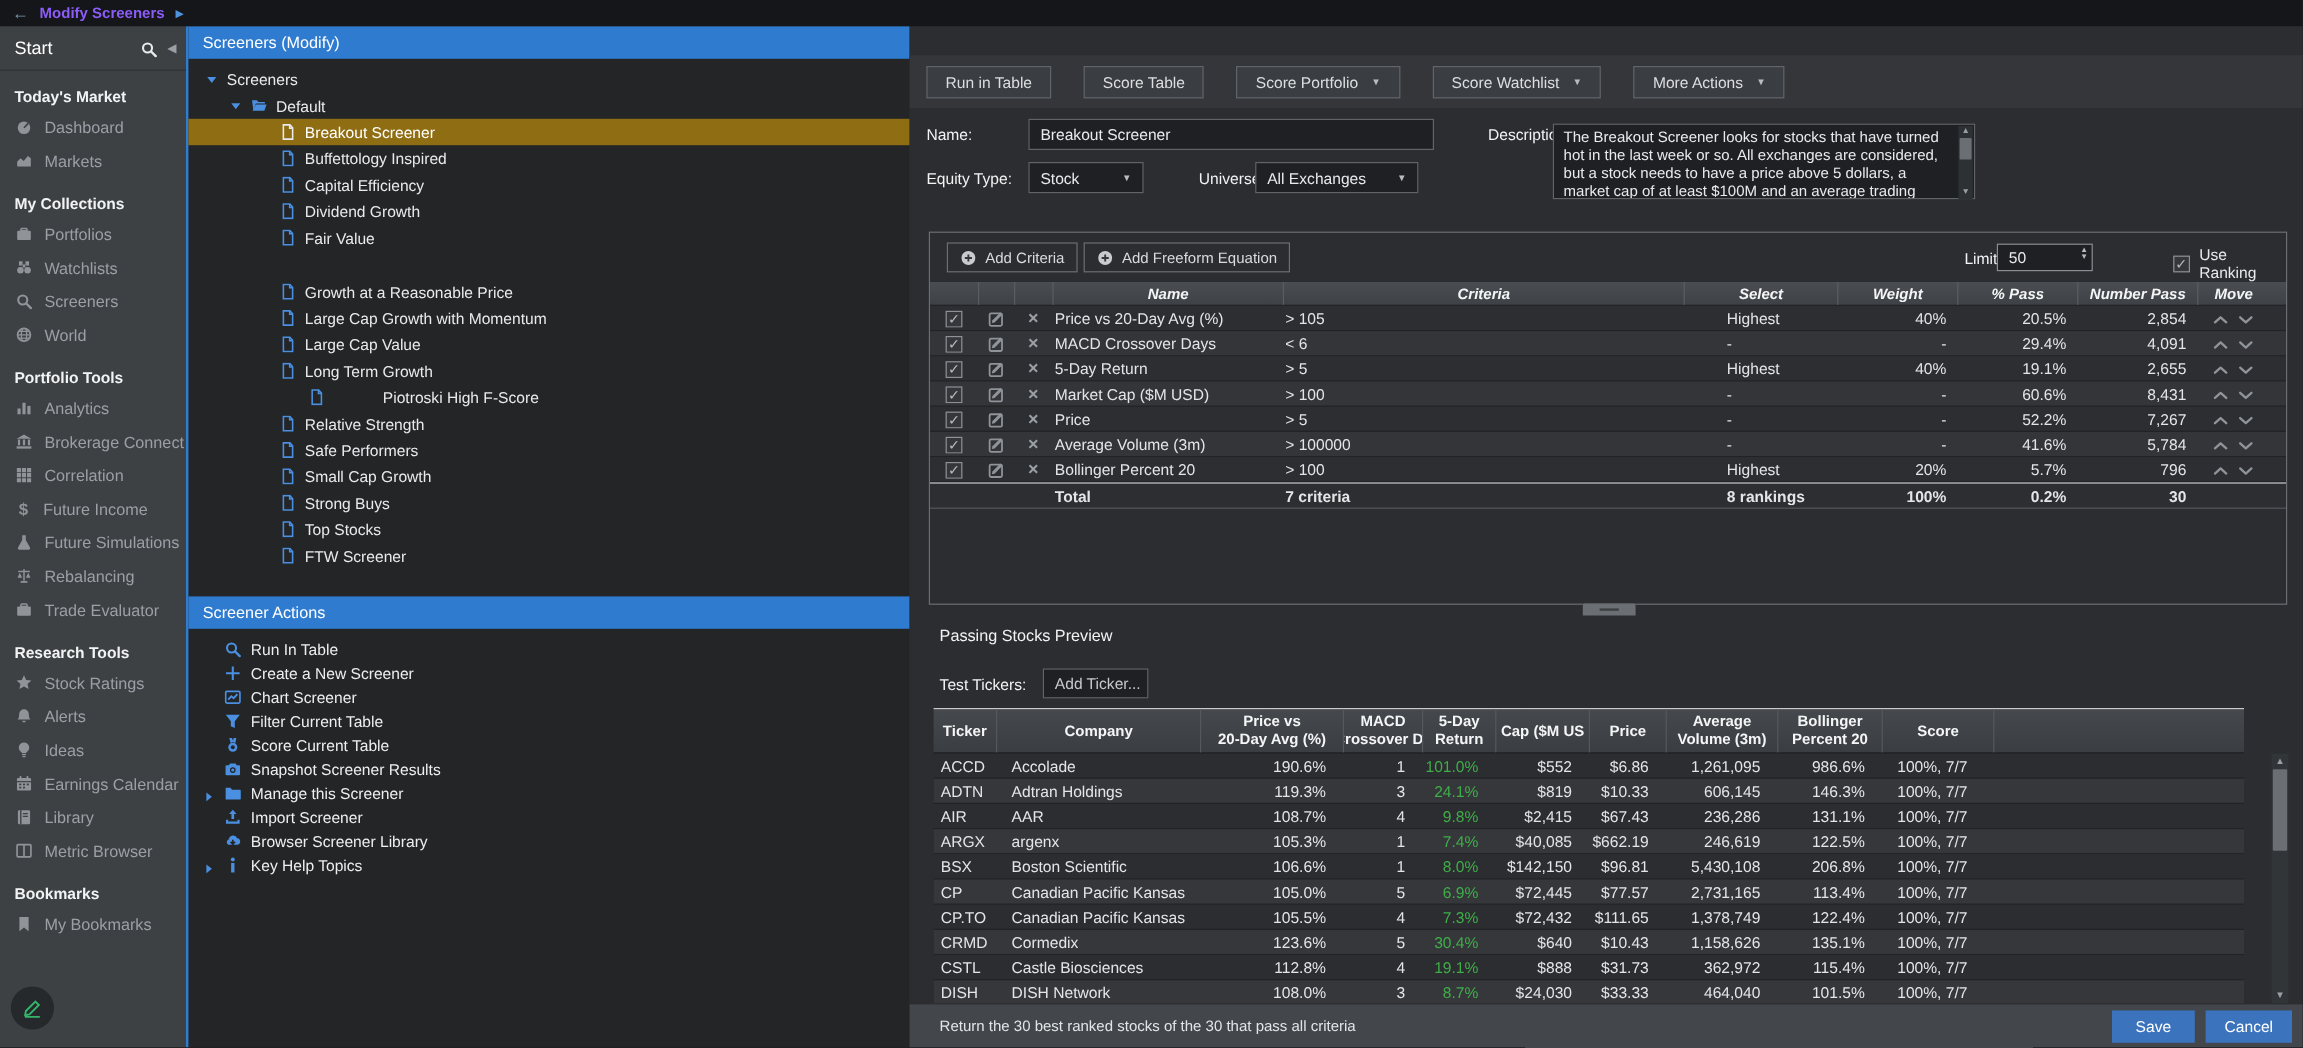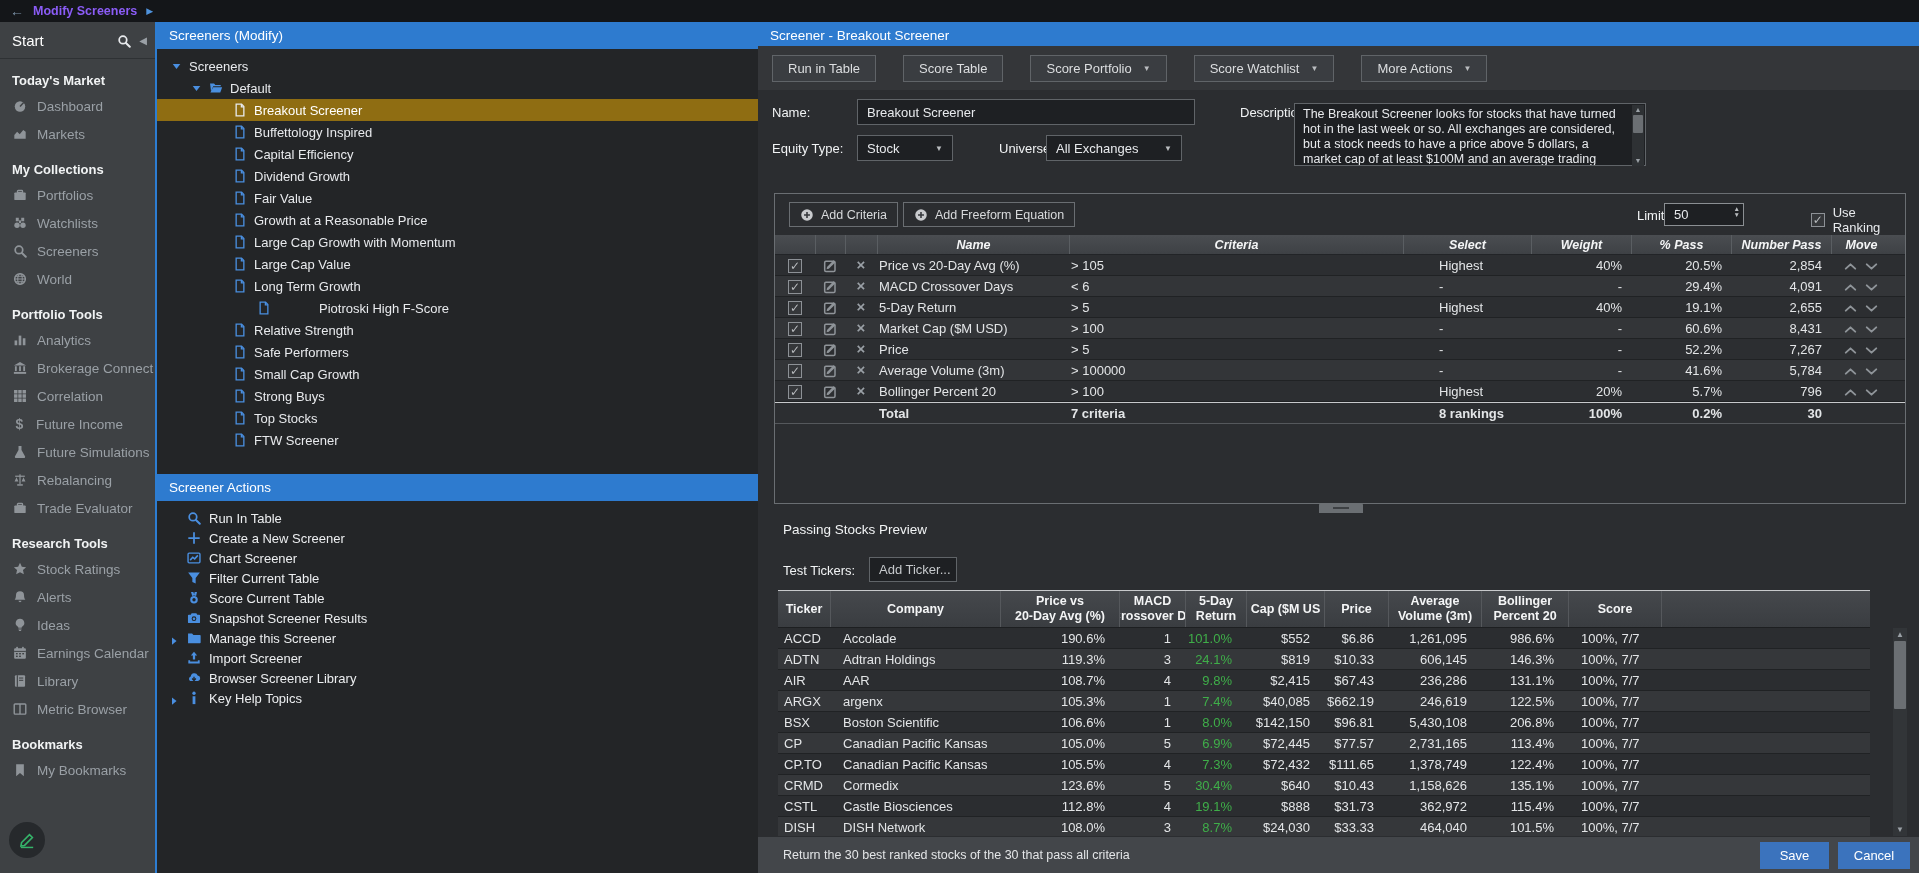--- a/index.html
+++ b/index.html
@@ -361,21 +361,21 @@
           </svg>
           <span class="lbl">Dividend Growth</span>
         </div>
         <div class="tree-row" style="padding-left: 76px;">
           <svg viewBox="0 0 16 16" width="14" height="14" fill="currentColor" class="ic ic-blue">
             <path d="M3.6 1.2h6.2l2.6 2.9v10.7H3.6z" fill="none" stroke="currentColor" stroke-width="1.5"></path>
             <path d="M9.6 1.2v3.2h2.8" fill="none" stroke="currentColor" stroke-width="1.5"></path>
           </svg>
           <span class="lbl">Fair Value</span>
         </div>
-        <div class="tree-row" style="padding-left: 76px;">
+        <div class="tree-row" style="padding-left: 76px; margin-top: 23px;">
           <svg viewBox="0 0 16 16" width="14" height="14" fill="currentColor" class="ic ic-blue">
             <path d="M3.6 1.2h6.2l2.6 2.9v10.7H3.6z" fill="none" stroke="currentColor" stroke-width="1.5"></path>
             <path d="M9.6 1.2v3.2h2.8" fill="none" stroke="currentColor" stroke-width="1.5"></path>
           </svg>
           <span class="lbl">Growth at a Reasonable Price</span>
         </div>
         <div class="tree-row" style="padding-left: 76px;">
           <svg viewBox="0 0 16 16" width="14" height="14" fill="currentColor" class="ic ic-blue">
             <path d="M3.6 1.2h6.2l2.6 2.9v10.7H3.6z" fill="none" stroke="currentColor" stroke-width="1.5"></path>
             <path d="M9.6 1.2v3.2h2.8" fill="none" stroke="currentColor" stroke-width="1.5"></path>
@@ -521,21 +521,20 @@
           <svg viewBox="0 0 16 16" width="14" height="14" fill="currentColor" class="ic ic-blue">
             <circle cx="8" cy="2.6" r="1.9"></circle>
             <path d="M6.4 6h3.2v9H6.4z"></path>
           </svg>
           <span class="lbl">Key Help Topics</span>
         </div>
       </div>
   </div>
 
   <div class="right">
-    <div class="panel-head">Screener - Breakout Screener</div>
     <div class="toolbar" id="toolbar">
         <div class="tbtn">
           <span>Run in Table</span>
         </div>
         <div class="tbtn">
           <span>Score Table</span>
         </div>
         <div class="tbtn">
           <span>Score Portfolio</span>
           <span class="dd">▼</span>

